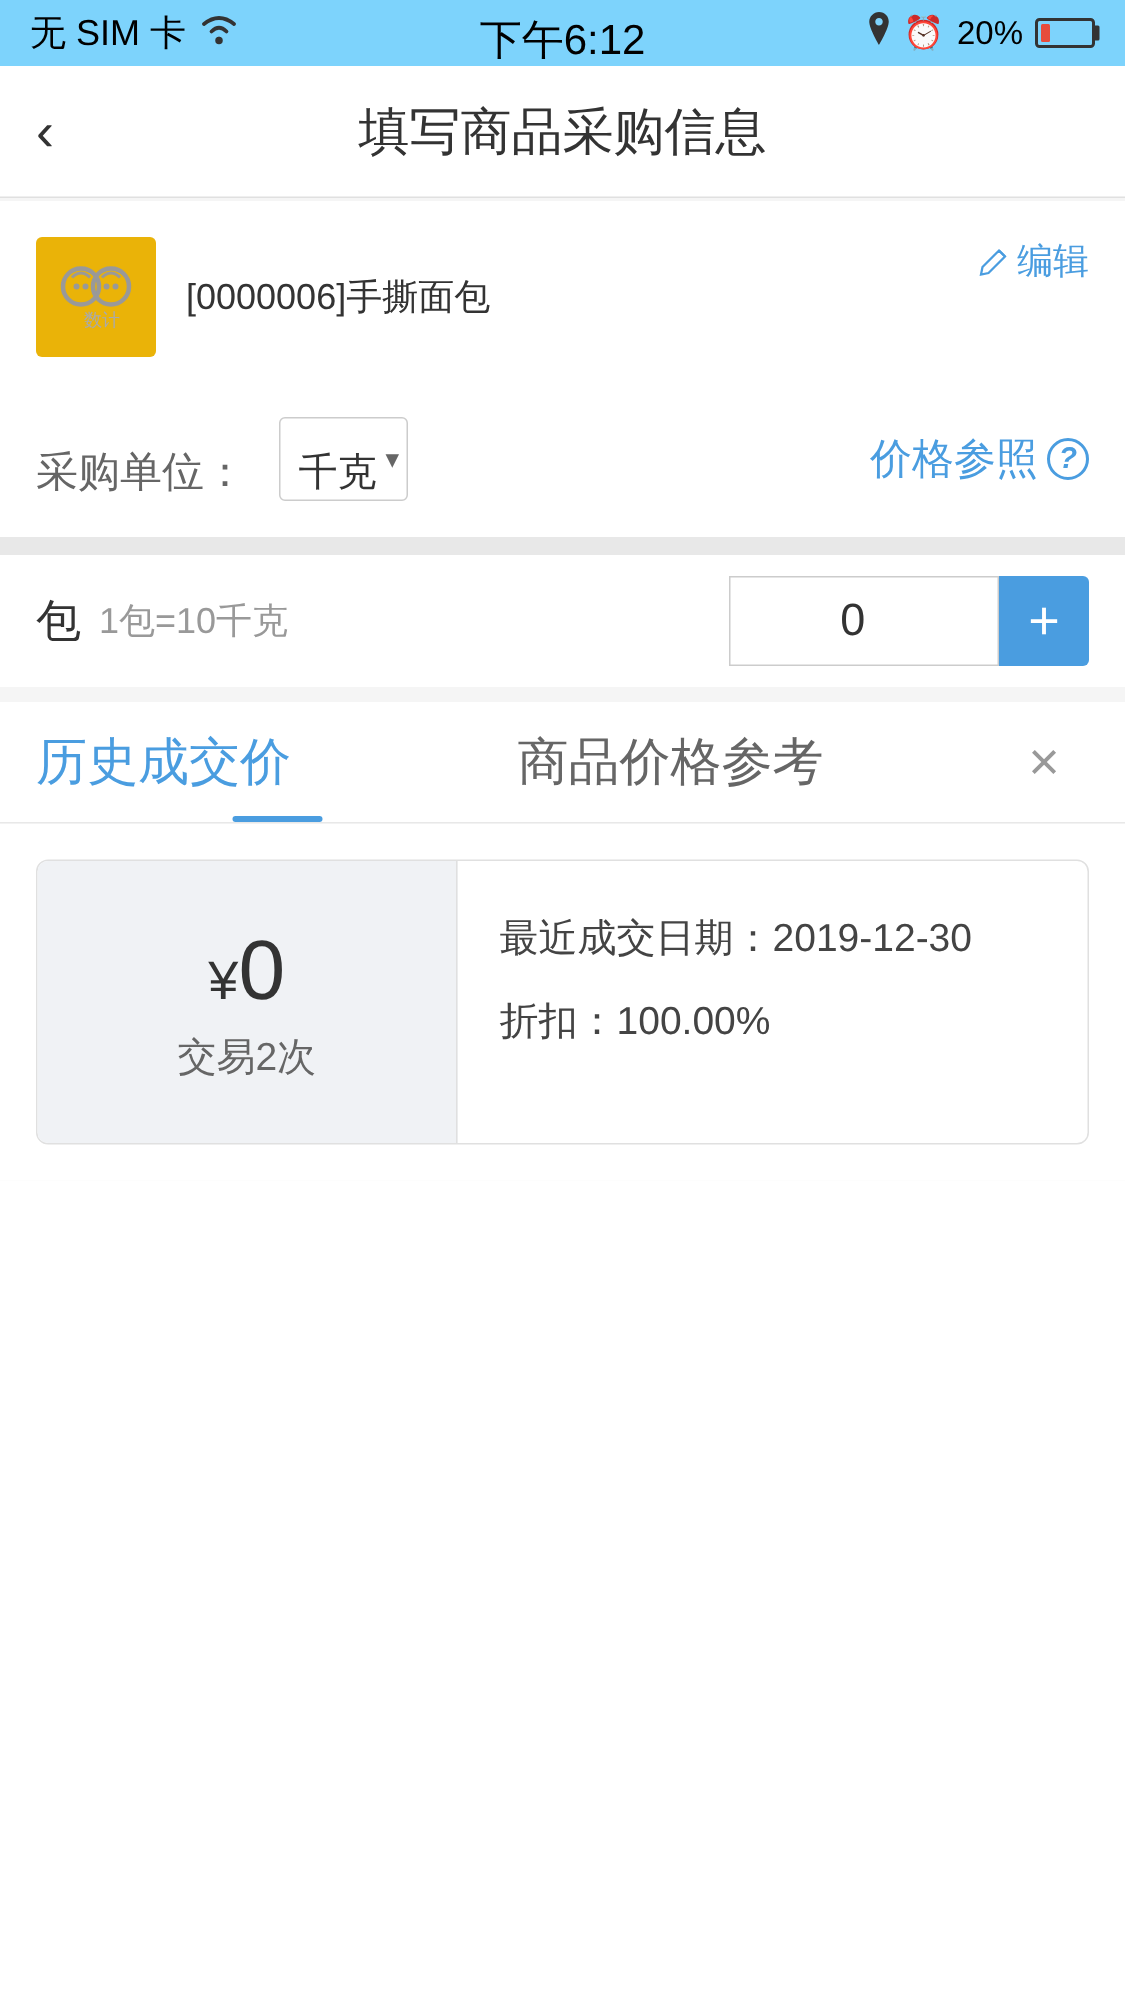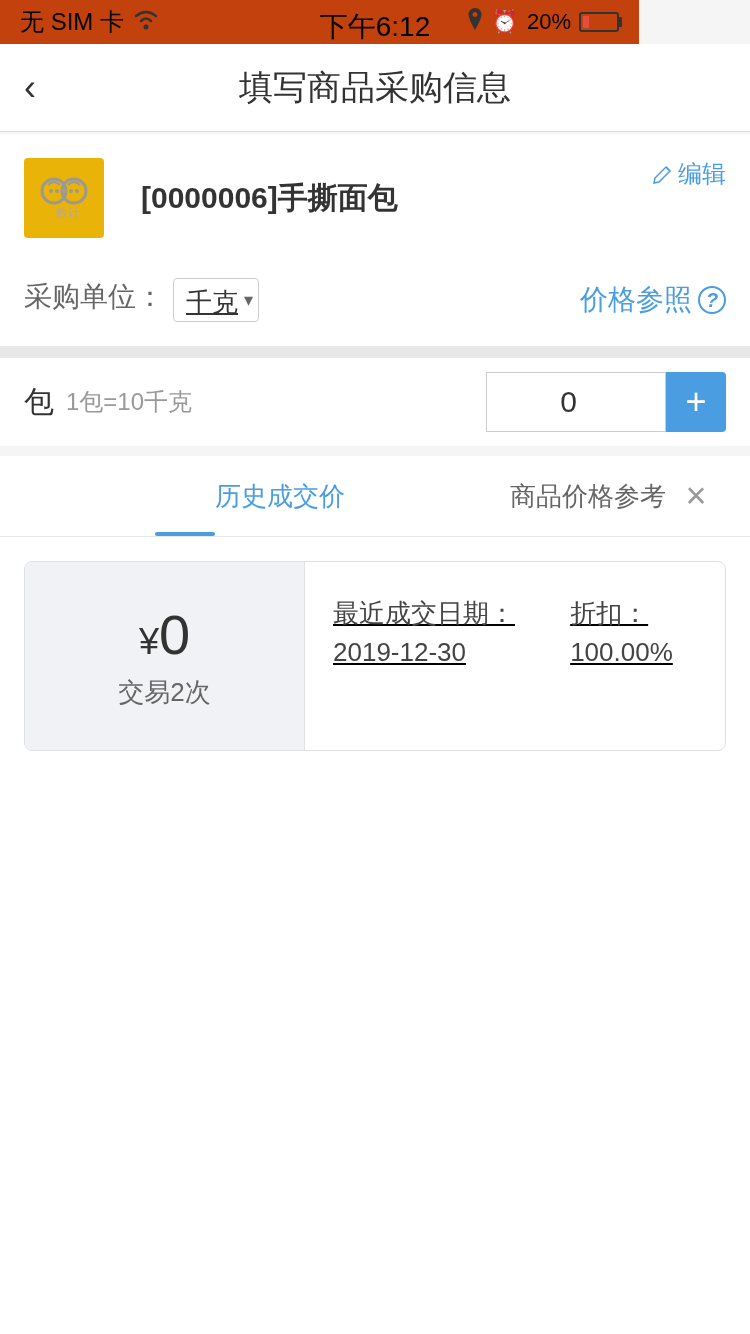--- a/index.html
+++ b/index.html
@@ -7,23 +7,23 @@
     body {
       width: 750px;
       min-height: 1334px;
       font-family: -apple-system, "PingFang SC", "Helvetica Neue", Arial, sans-serif;
       background: #f5f5f5;
       overflow-x: hidden;
     }
 
     
     .status-bar {
-      width: 639px;
+      width: 750px;
       height: 44px;
-      background: #c2410c;
+      background: #7dd3fc;
       display: flex;
       align-items: center;
       justify-content: space-between;
       padding: 0 20px;
       font-size: 26px;
       font-weight: 500;
     }
     .status-left {
       display: flex;
       align-items: center;
@@ -122,59 +122,57 @@
       width: 80px;
       height: 80px;
       background: #eab308;
       border-radius: 4px;
       display: flex;
       align-items: center;
       justify-content: center;
       flex-shrink: 0;
     }
     .product-name {
-      font-size: 30px;
-      color: #333;
-      font-weight: 700;
-      margin-left: 17px;
+      font-size: 24px;
+      color: #333;
+      font-weight: 400;
     }
     .edit-link {
       color: #4a9de0;
       font-size: 24px;
       display: flex;
       align-items: center;
       gap: 4px;
       cursor: pointer;
       white-space: nowrap;
     }
     .product-unit-row {
       display: flex;
       align-items: center;
       justify-content: space-between;
       padding: 20px 0 24px 0;
     }
     .unit-left {
       display: flex;
-      align-items: flex-start;
-      gap: 9px;
+      align-items: flex-end;
+      gap: 22px;
       font-size: 28px;
       color: #666;
     }
     .unit-select {
       border: 1px solid #ccc;
       border-radius: 4px;
-      padding: 8px 20px 4px 12px;
+      padding: 20px 20px 4px 12px;
       font-size: 26px;
       color: #333;
       background: #fff;
       appearance: none;
       -webkit-appearance: none;
       position: relative;
       cursor: pointer;
-      text-decoration: underline;
     }
     .unit-select-wrapper {
       position: relative;
       display: inline-flex;
       align-items: center;
     }
     .unit-select-wrapper::after {
       content: '▾';
       position: absolute;
       right: 6px;
@@ -270,23 +268,23 @@
       align-items: center;
       border-bottom: 1px solid #e8e8e8;
       position: relative;
       padding: 0 24px;
     }
     .tab-item {
       flex: 1;
       height: 80px;
       display: flex;
       flex-direction: column;
-      align-items: flex-end;
-      justify-content: center;
-      font-size: 26px;
+      align-items: flex-start;
+      justify-content: center;
+      font-size: 34px;
       cursor: pointer;
       position: relative;
     }
     .tab-item.active {
       color: #4a9de0;
     }
     .tab-item.inactive {
       color: #666;
     }
     .tab-underline {
@@ -342,23 +340,22 @@
     }
     .price-trade-count {
       font-size: 26px;
       color: #666;
       margin-top: 8px;
     }
     .price-right-panel {
       flex: 1;
       padding: 32px 28px;
       display: flex;
-      flex-direction: row;
+      flex-direction: column;
       gap: 16px;
-      text-decoration: underline;
     }
     .price-detail-row {
       font-size: 26px;
       color: #444;
       line-height: 1.5;
     }
 
     
     .white-fill {
       background: #fff;

